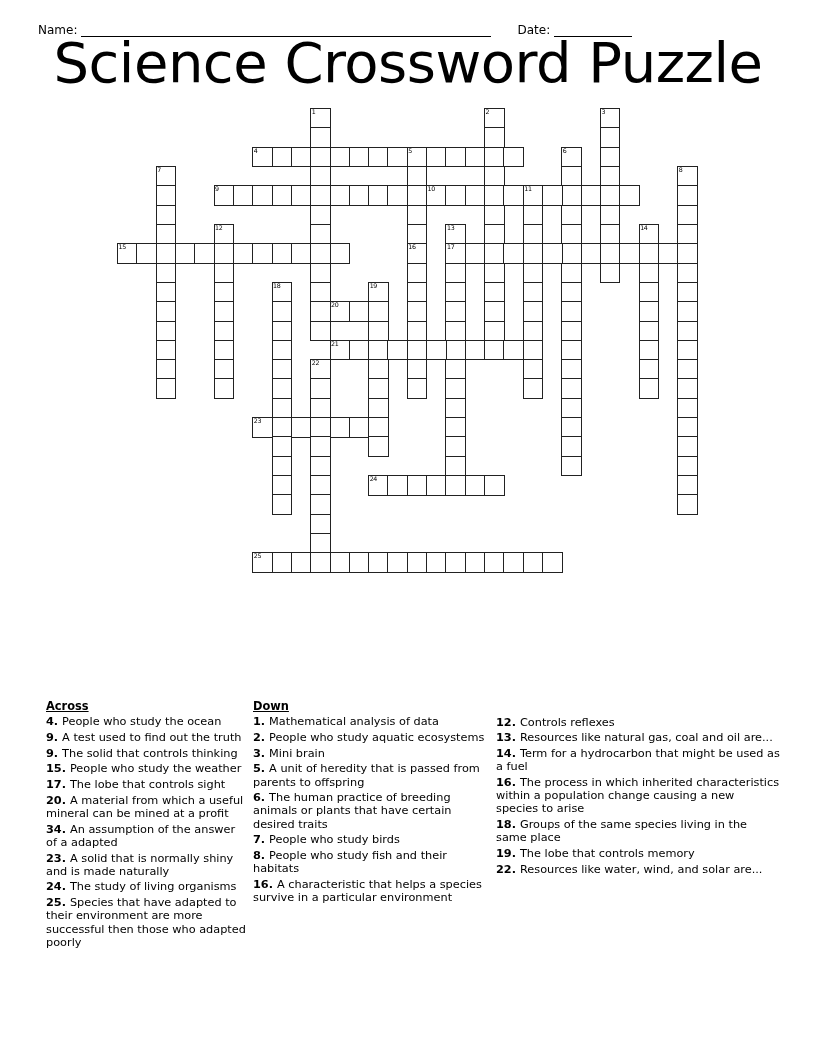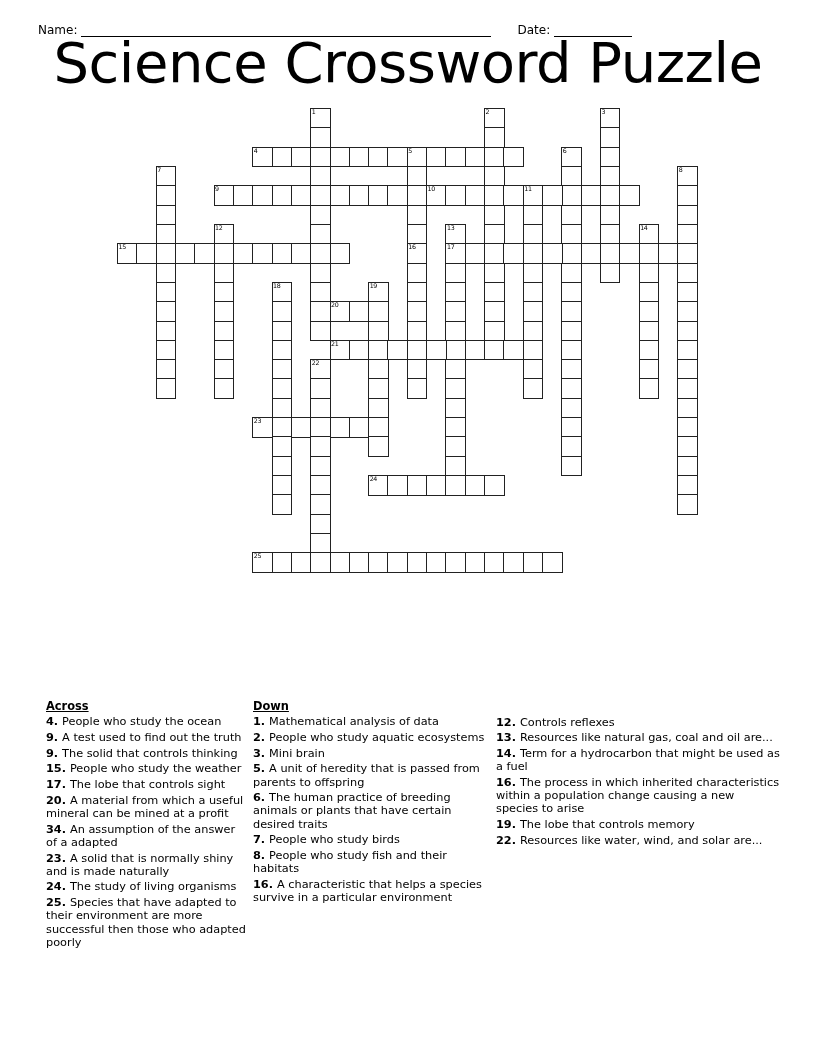--- a/index.html
+++ b/index.html
@@ -431,17 +431,18 @@
         <div class="clue"><b>16. </b><span>A characteristic that helps a species survive in a particular environment</span></div>
       </div>
   </div>
   <div class="clue-col c3">
     <div class="clue-spacer"></div>
     <div id="down2-list">
         <div class="clue"><b>12. </b><span>Controls reflexes</span></div>
         <div class="clue"><b>13. </b><span>Resources like natural gas, coal and oil are...</span></div>
         <div class="clue"><b>14. </b><span>Term for a hydrocarbon that might be used as a fuel</span></div>
         <div class="clue"><b>16. </b><span>The process in which inherited characteristics within a population change causing a new species to arise</span></div>
+        <div class="clue"><b>18. </b><span>Groups of the same species living in the same place</span></div>
         <div class="clue"><b>19. </b><span>The lobe that controls memory</span></div>
         <div class="clue"><b>22. </b><span>Resources like water, wind, and solar are...</span></div>
       </div>
   </div>
 </div>
 
 </body></html>

